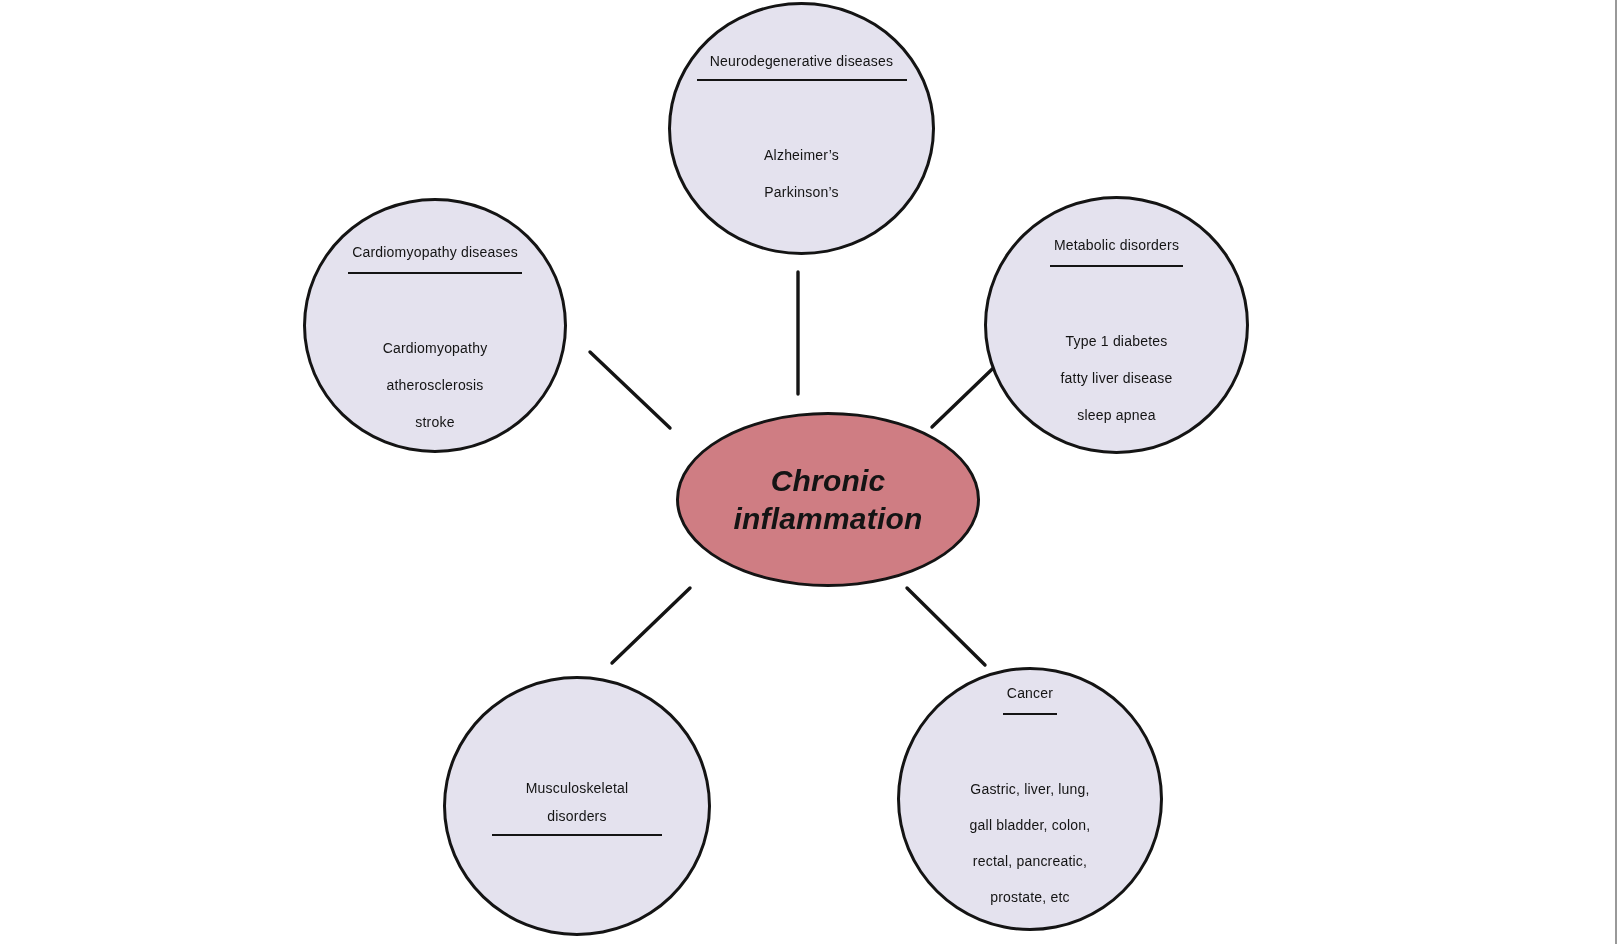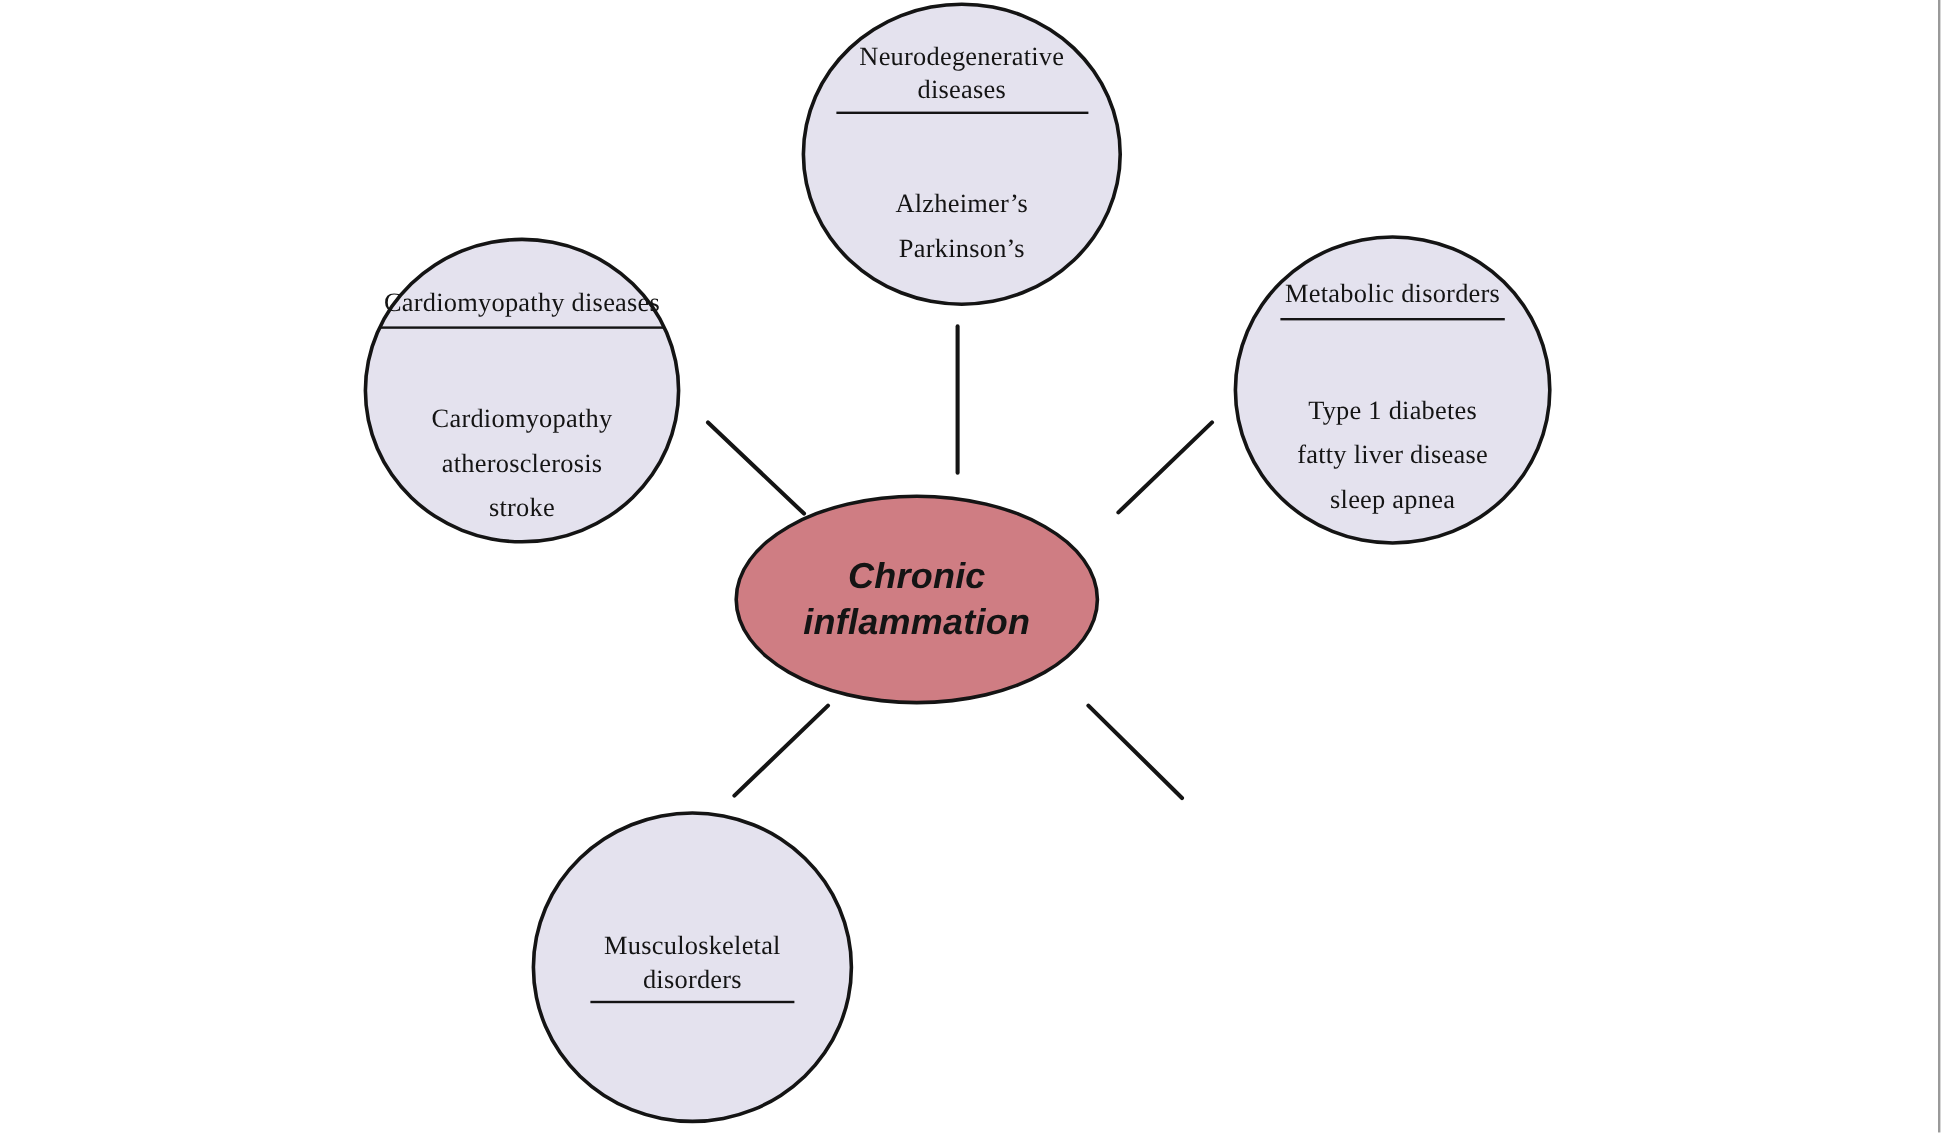--- a/index.html
+++ b/index.html
@@ -8,45 +8,45 @@
   html,body{margin:0;padding:0;background:#fff;}
   .stage{
     position:relative; width:1618px; height:944px; background:var(--bg);
     overflow:hidden; font-family:"Liberation Sans", sans-serif; color:var(--ink);
   }
   .connector-layer{position:absolute; left:0; top:0; width:1618px; height:944px;}
   .node{
     position:absolute; border-radius:50%;
     background:var(--node-fill); border:3px solid var(--ink);
     display:flex; flex-direction:column; justify-content:center;
-    text-align:center; font-size:22px; letter-spacing:.2px; box-sizing:border-box;font-family:Liberation Serif, serif;
+    text-align:center; font-size:14px; letter-spacing:.2px; box-sizing:border-box;
   }
   .node-title{
     display:inline-block; line-height:28px;
     border-bottom:2.6px solid var(--ink); padding:0 4px 6px; margin-bottom:8px;
   }
   .node-items{display:block;margin-top:48px;}
   .node-item{line-height:37px; white-space:nowrap;}
   
   .node--neuro   {left:668px; top:2px;   width:267px; height:253px; transform:translateY(0);}
   .node--cardio  {left:303px; top:198px; width:264px; height:255px;}
   .node--cardio  .node-inner{transform:translateY(14px);}
-  .node--metab   {left:1028px;top:196px; width:265px; height:258px;}
+  .node--metab   {left:984px;top:196px; width:265px; height:258px;}
   .node--metab   .node-inner{transform:translateY(7px);}
   .node--musculo {left:443px; top:676px; width:268px; height:260px;}
   .node--musculo .node-inner{transform:translateY(3px);}
   .node--cancer  {left:897px; top:667px; width:266px; height:264px;}
   .node--cancer  .node-inner{transform:translateY(-2px);}
   .node--cancer  .node-item{line-height:36px;}
   .node-inner{display:flex; flex-direction:column; align-items:center;}
   
   .node--neuro   .node-title{width:202px; padding-bottom:4px;}
   .node--musculo .node-title{width:162px; padding-bottom:4px;}
   .center-node{
-    position:absolute; left:612px; top:412px; width:304px; height:175px;
+    position:absolute; left:676px; top:412px; width:304px; height:175px;
     border-radius:50%; background:var(--center-fill); border:3px solid var(--ink);
     display:flex; flex-direction:column; align-items:center; justify-content:center;
     font-weight:bold; font-style:italic; font-size:30px; line-height:38px;
     text-align:center; box-sizing:border-box; letter-spacing:.2px;
   }
   .page-edge-line{
     position:absolute; top:0; right:1px; width:2px; height:944px; background:var(--edge);
   }
 </style>
 </head>
@@ -93,20 +93,31 @@
       </div>
     </div>
   </div>
 
   <div class="node node--musculo">
     <div class="node-inner">
       <div class="node-title">Musculoskeletal disorders</div>
     </div>
   </div>
 
+  <div class="node node--cancer">
+    <div class="node-inner">
+      <div class="node-title">Cancer</div>
+      <div class="node-items">
+        <div class="node-item">Gastric, liver, lung,</div>
+        <div class="node-item">gall bladder, colon,</div>
+        <div class="node-item">rectal, pancreatic,</div>
+        <div class="node-item">prostate, etc</div>
+      </div>
+    </div>
+  </div>
 
   <div class="center-node">
     <div>Chronic</div>
     <div>inflammation</div>
   </div>
 
   <div class="page-edge-line"></div>
 </div>
 
 </body></html>

